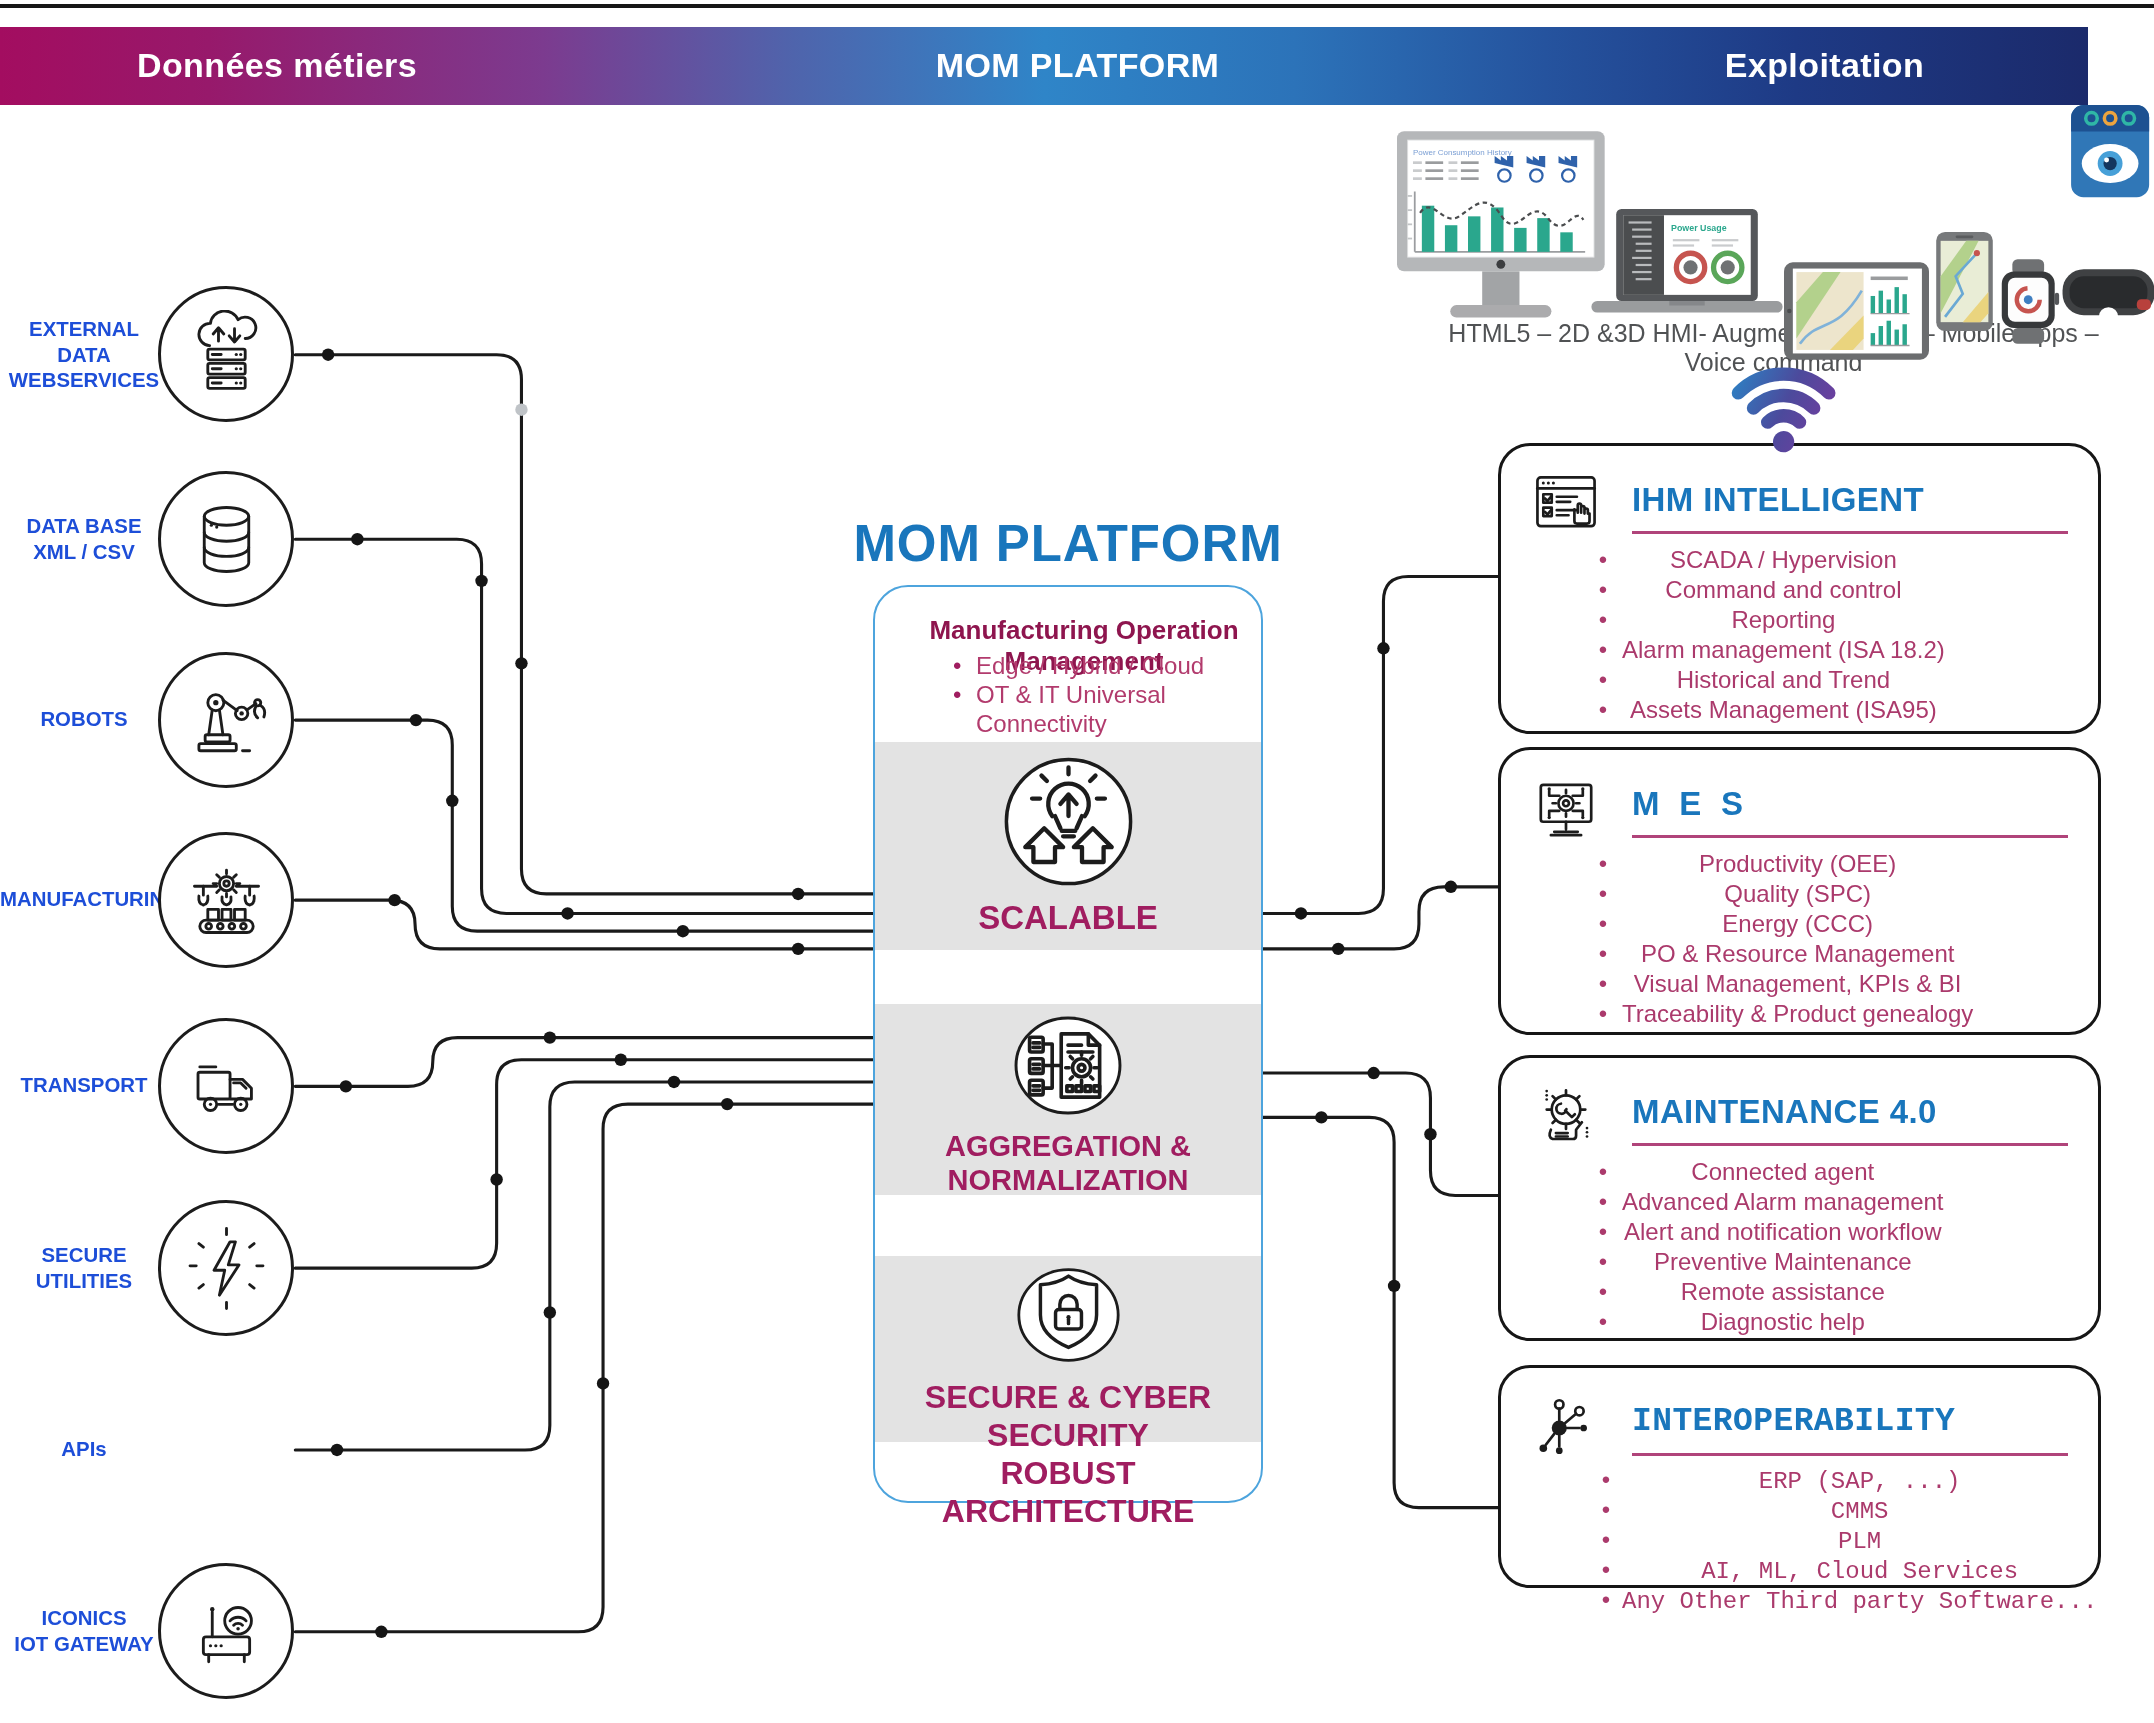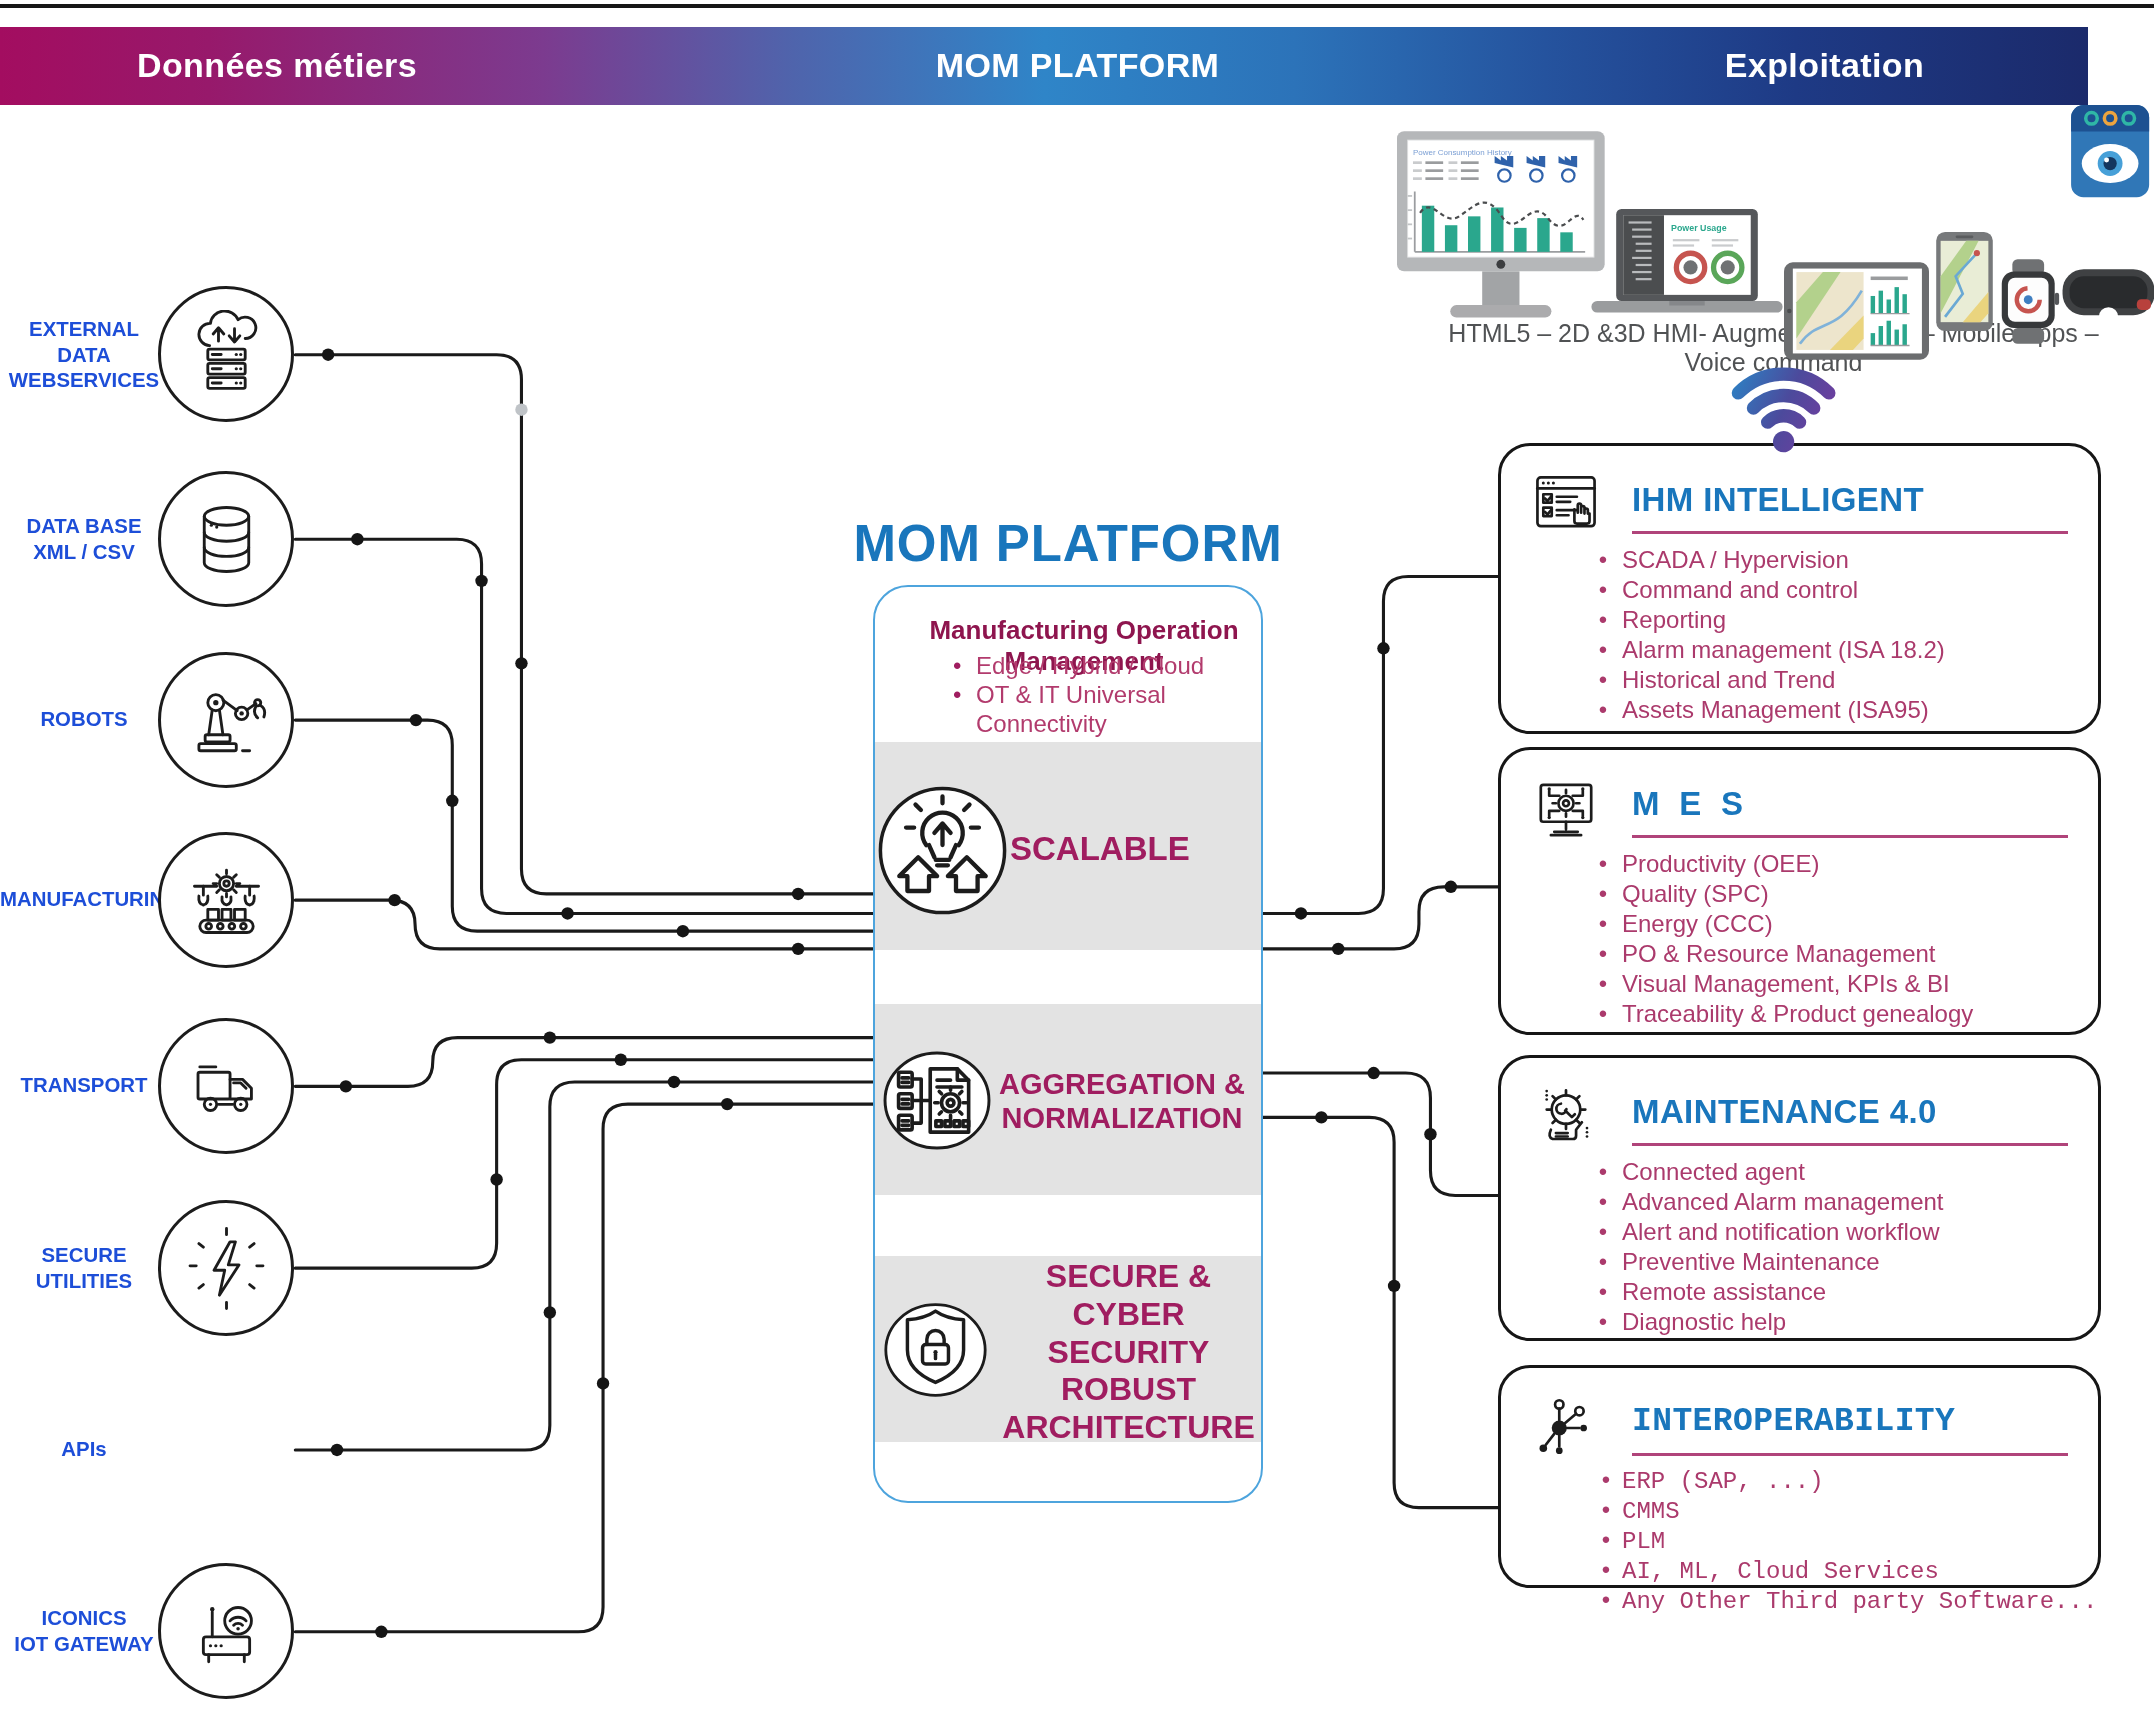--- a/index.html
+++ b/index.html
@@ -21,33 +21,33 @@
   
   .momtitle{left:851px;top:514px;width:434px;text-align:center;color:#1976bc;
     font-size:51px;font-weight:800;letter-spacing:0.9px;}
   .plbox{left:873px;top:585px;width:390px;height:918px;border:2.7px solid #4da4dd;border-radius:35px;
     background:#fff;box-sizing:border-box;}
   .plhead{position:absolute;left:0;top:28px;width:100%;text-align:center;color:#8e154e;
     font-size:26px;font-weight:bold;margin-left:16px;}
   .plbullets{position:absolute;left:78px;top:64px;margin:0;padding:0;list-style:none;}
   .plbullets li{position:relative;padding-left:23px;color:#b23b6d;font-size:24px;line-height:29px;}
   .plbullets li::before{content:"•";position:absolute;left:0;color:#a01d60;}
-  .band{position:absolute;left:0;width:100%;background:#e3e3e3;display:flex;flex-direction:row;
+  .band{position:absolute;left:0;width:100%;background:#e3e3e3;display:flex;flex-direction:column;
     align-items:center;justify-content:flex-start;}
   .bicon{margin-top:12.4px;}
   .blabel{color:#a01d60;font-weight:bold;text-align:center;white-space:pre-line;line-height:1.18;}
   
   .outbox{left:1498px;width:603px;border:3.1px solid #161616;border-radius:32px;background:#fff;
     box-sizing:border-box;}
   .obicon{position:absolute;left:23px;top:17.7px;}
   .obicon svg{width:84px;height:84px;}
   .obtitle{position:absolute;left:131px;top:35px;color:#1976bc;font-size:33px;font-weight:bold;letter-spacing:0.4px;}
   .obrule{position:absolute;left:131px;top:85px;width:436px;height:2.7px;background:#b0447a;}
   .oblist{position:absolute;left:96px;top:99px;margin:0;padding:0;list-style:none;}
-  .oblist li{position:relative;padding-left:25px;color:#ab3a6c;font-size:24px;line-height:30px;}
+  .oblist li{position:relative;padding-left:25px;color:#ab3a6c;font-size:24px;line-height:30px;text-align:center;}
   .oblist li::before{content:"•";position:absolute;left:1.8px;color:#ab3a6c;}
   
   .visutitle{left:1733px;top:145px;width:266px;text-align:center;color:#58595b;font-size:31px;}
   .viscaption{left:1419px;top:319px;width:709px;text-align:center;color:#505254;font-size:25px;}
   
   svg .ln{fill:none;stroke:#1c1c1c;stroke-width:3.2;stroke-linecap:round;stroke-linejoin:round;}
   svg .fl{fill:#1c1c1c;stroke:none;}
 </style>
 </head>
 <body>

